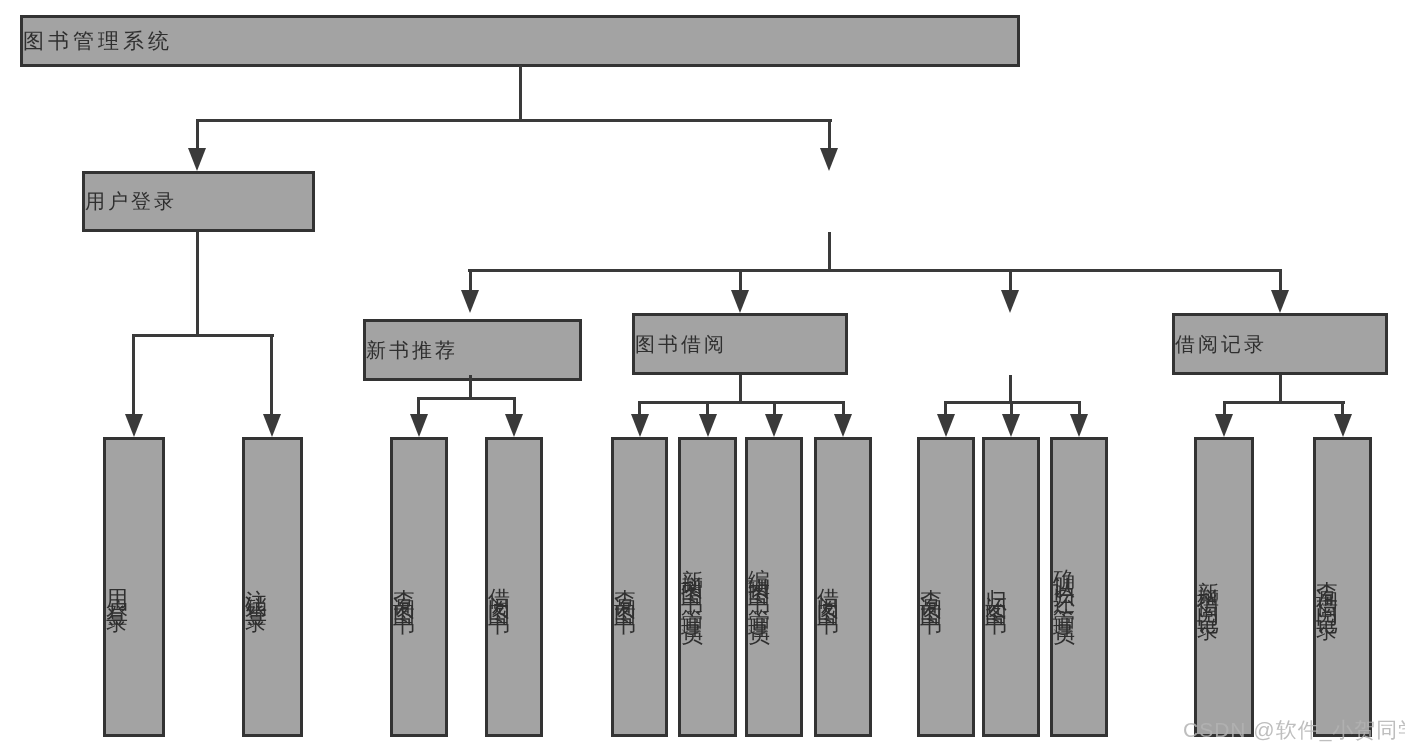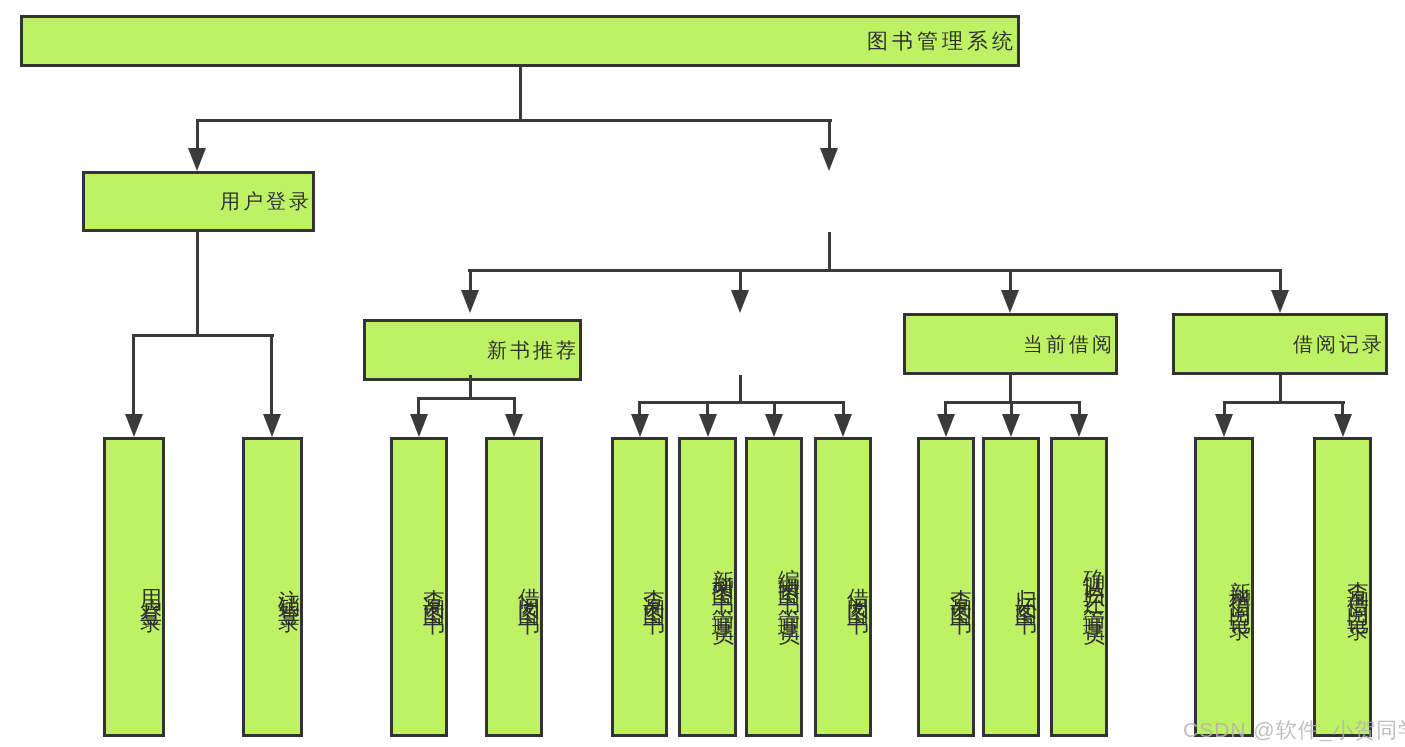--- a/index.html
+++ b/index.html
@@ -6,25 +6,25 @@
   .canvas{
     position:relative;
     width:1405px;height:747px;
     background:#ffffff;
     font-family:"Liberation Sans","DejaVu Sans",sans-serif;
     overflow:hidden;
   }
   .node{
     position:absolute;
     box-sizing:border-box;
-    background:#bef264;
+    background:#a3a3a3;
     border:3px solid #333333;
     display:flex;
     align-items:center;
-    justify-content:flex-end;
+    justify-content:flex-start;
     color:#2f2f2f;
   }
   .h-node span{
     font-size:20px;
     letter-spacing:3px;
     white-space:nowrap;
   }
   .root-node span{font-size:21px;letter-spacing:4px;}
   .v-node span{
     writing-mode:vertical-rl;
@@ -84,22 +84,22 @@
   <div class="line" style="left:739px;top:269px;width:3px;height:26px"></div>
   <div class="arrow" style="left:731px;top:290px"></div>
   <div class="line" style="left:1009px;top:269px;width:3px;height:26px"></div>
   <div class="arrow" style="left:1001px;top:290px"></div>
   <div class="line" style="left:1279px;top:269px;width:3px;height:26px"></div>
   <div class="arrow" style="left:1271px;top:290px"></div>
 
   <div class="node h-node" style="left:363px;top:319px;width:219px;height:62px">
     <span>新书推荐</span>
   </div>
-  <div class="node h-node" style="left:903px;top:313px;width:215px;height:62px">
-    <span>当前借阅</span>
+  <div class="node h-node" style="left:632px;top:313px;width:216px;height:62px">
+    <span>图书借阅</span>
   </div>
   <div class="node h-node" style="left:1172px;top:313px;width:216px;height:62px">
     <span>借阅记录</span>
   </div>
 
   <div class="line" style="left:469px;top:375px;width:3px;height:25px"></div>
   <div class="line" style="left:417px;top:397px;width:99px;height:3px"></div>
   <div class="line" style="left:417px;top:397px;width:3px;height:21px"></div>
   <div class="arrow" style="left:410px;top:414px"></div>
   <div class="line" style="left:513px;top:397px;width:3px;height:21px"></div>

